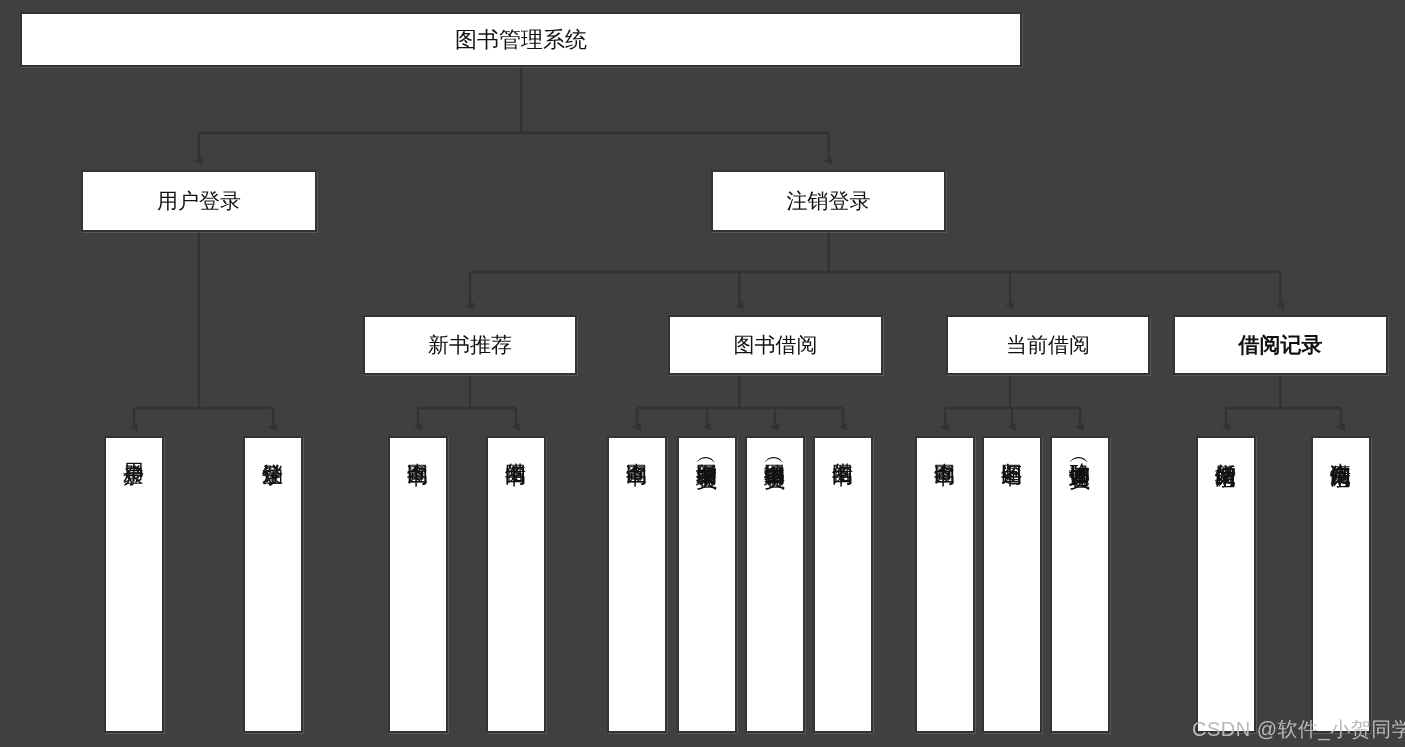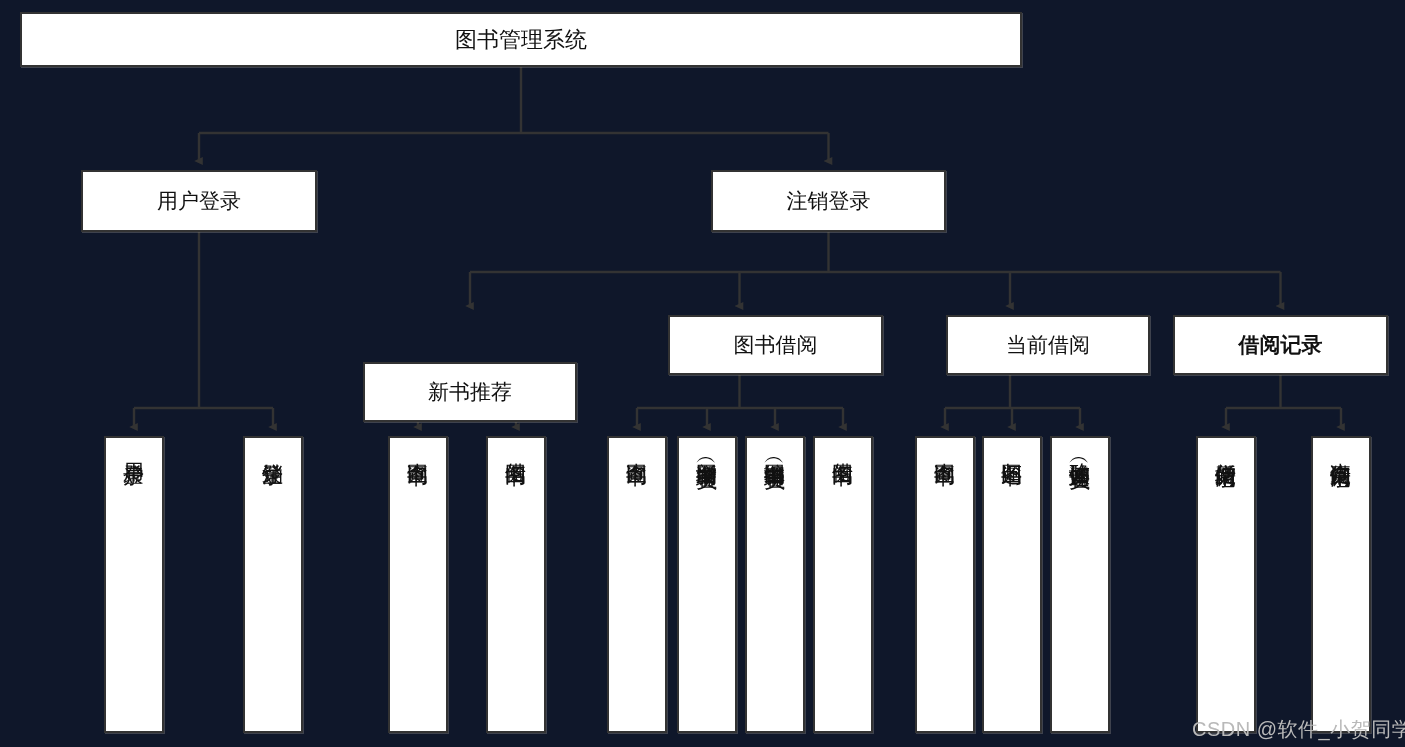--- a/index.html
+++ b/index.html
@@ -7,21 +7,21 @@
     padding: 0;
     background: #ffffff;
   }
   body {
     font-family: "Liberation Sans", "DejaVu Sans", sans-serif;
   }
   #canvas {
     position: relative;
     width: 1405px;
     height: 747px;
-    background: #0f172a;
+    background: #404040;
     overflow: hidden;
   }
   svg.edges {
     position: absolute;
     left: 0;
     top: 0;
     width: 1405px;
     height: 747px;
     pointer-events: none;
   }
@@ -120,21 +120,21 @@
   <div id="node-layer">
       <div class="node root horiz" style="left: 20px; top: 12px; width: 1002px; height: 55px;">
         <div class="label">图书管理系统</div>
       </div>
       <div class="node horiz" style="left: 81px; top: 170px; width: 236px; height: 62px;">
         <div class="label">用户登录</div>
       </div>
       <div class="node horiz" style="left: 711px; top: 170px; width: 235px; height: 62px;">
         <div class="label">注销登录</div>
       </div>
-      <div class="node horiz" style="left: 363px; top: 315px; width: 214px; height: 60px; margin-top: 47px;">
+      <div class="node horiz" style="left: 363px; top: 315px; width: 214px; height: 60px;">
         <div class="label">新书推荐</div>
       </div>
       <div class="node horiz" style="left: 668px; top: 315px; width: 215px; height: 60px;">
         <div class="label">图书借阅</div>
       </div>
       <div class="node horiz" style="left: 946px; top: 315px; width: 204px; height: 60px;">
         <div class="label">当前借阅</div>
       </div>
       <div class="node horiz" style="left: 1173px; top: 315px; width: 215px; height: 60px; font-weight: bold;">
         <div class="label">借阅记录</div>

